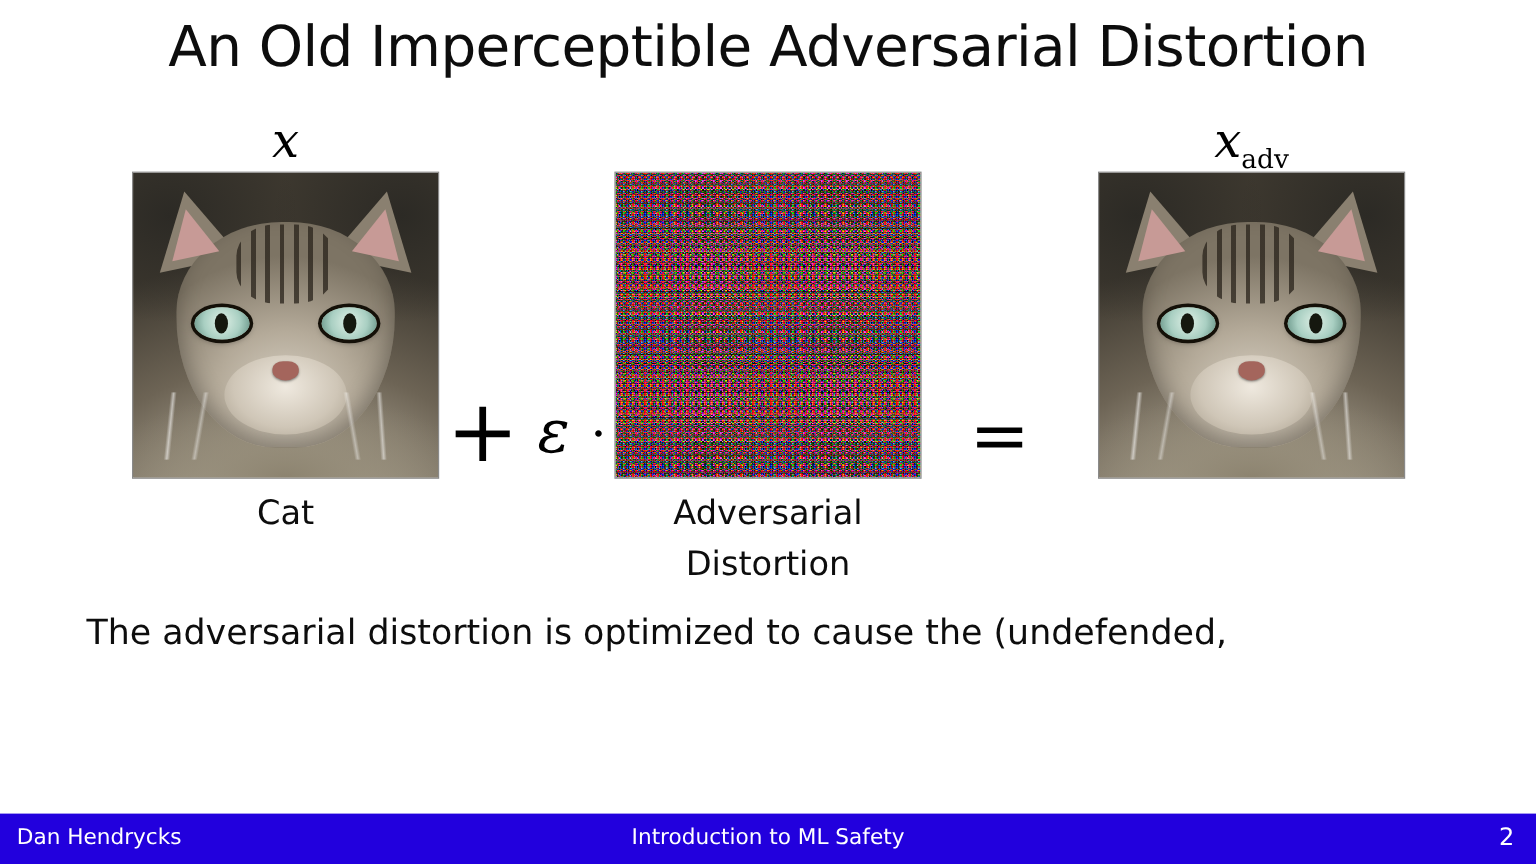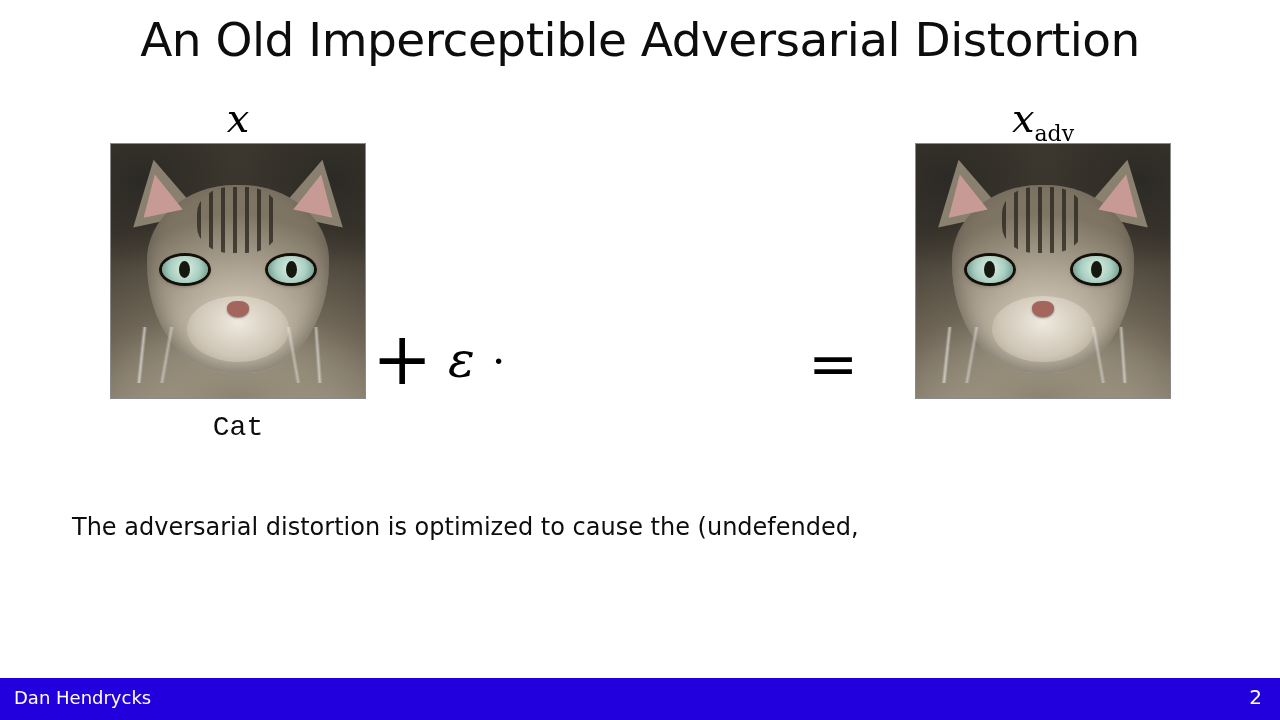--- a/index.html
+++ b/index.html
@@ -55,21 +55,20 @@
     font-size: 22px;
     font-style: normal;
     vertical-align: sub;
     letter-spacing: 0px;
   }
   .panel-caption {
     font-size: 28px;
     line-height: 42px;
     color: #0d0d0d;
     margin-top: 8px;
-    font-family: Liberation Mono, monospace;
   }
 
   
   .img-frame {
     width: 256px;
     height: 256px;
     border: 1px solid #8a8a8a;
     box-sizing: border-box;
     overflow: hidden;
     position: relative;
@@ -231,21 +230,21 @@
     font-size: 60px;
     font-weight: 300;
   }
 
   
   .body-text {
     position: absolute;
     left: 72px;
     top: 502px;
     width: 1120px;
-    font-size: 24px;
+    font-size: 29px;
     line-height: 50px;
     color: #0d0d0d;
   }
 
   
   .footer {
     position: absolute;
     left: 0;
     bottom: 0;
     width: 1280px;
@@ -311,20 +310,28 @@
     </div>
     <div class="panel-caption">Cat</div>
   </div>
 
   <div class="op op-plus">+</div>
 
   <div class="op op-eps">ε</div>
 
   <div class="op op-dot">·</div>
 
+  <div class="panel" style="left:511px; top:0; width:258px;">
+    <div class="panel-label-math">&nbsp;</div>
+    <div class="img-frame">
+      <div class="noise"></div>
+    </div>
+    <div class="panel-caption">Adversarial</div>
+    <div class="panel-caption" style="margin-top:0;">Distortion</div>
+  </div>
 
   <div class="op op-eq">=</div>
 
   <div class="panel" style="left:914px; top:0; width:258px;">
     <div class="panel-label-math">
       <span>x</span><span class="sub">adv</span>
     </div>
     <div class="img-frame">
       <div class="cat">
         <div class="bg-blur"></div>
@@ -348,15 +355,16 @@
   </div>
 </div>
 
 <div class="body-text">
   <div>The adversarial distortion is optimized to cause the (undefended,</div>
 </div>
 
 <div class="footer">
   <div class="footer-inner">
     <div class="footer-author">Dan Hendrycks</div>
+    <div class="footer-center">Introduction to ML Safety</div>
     <div class="footer-page">2</div>
   </div>
 </div>
 
 </body></html>

